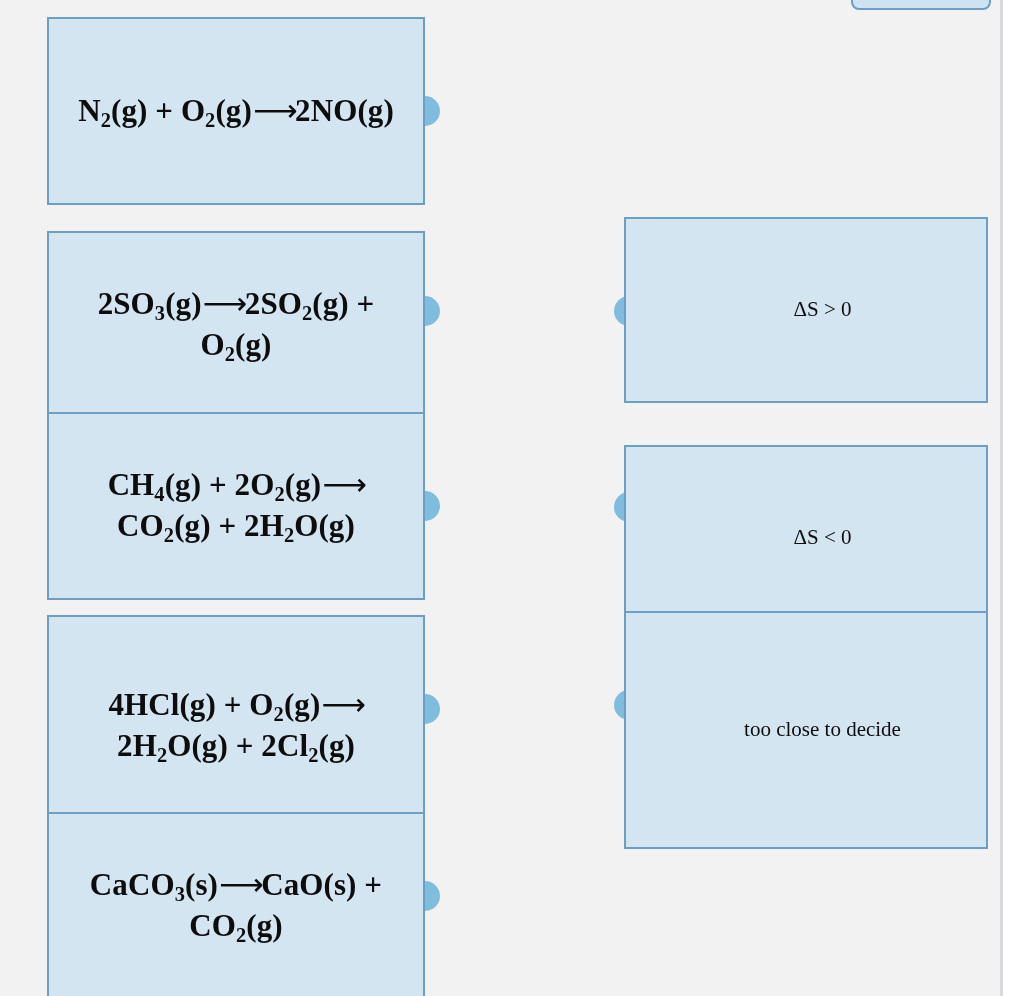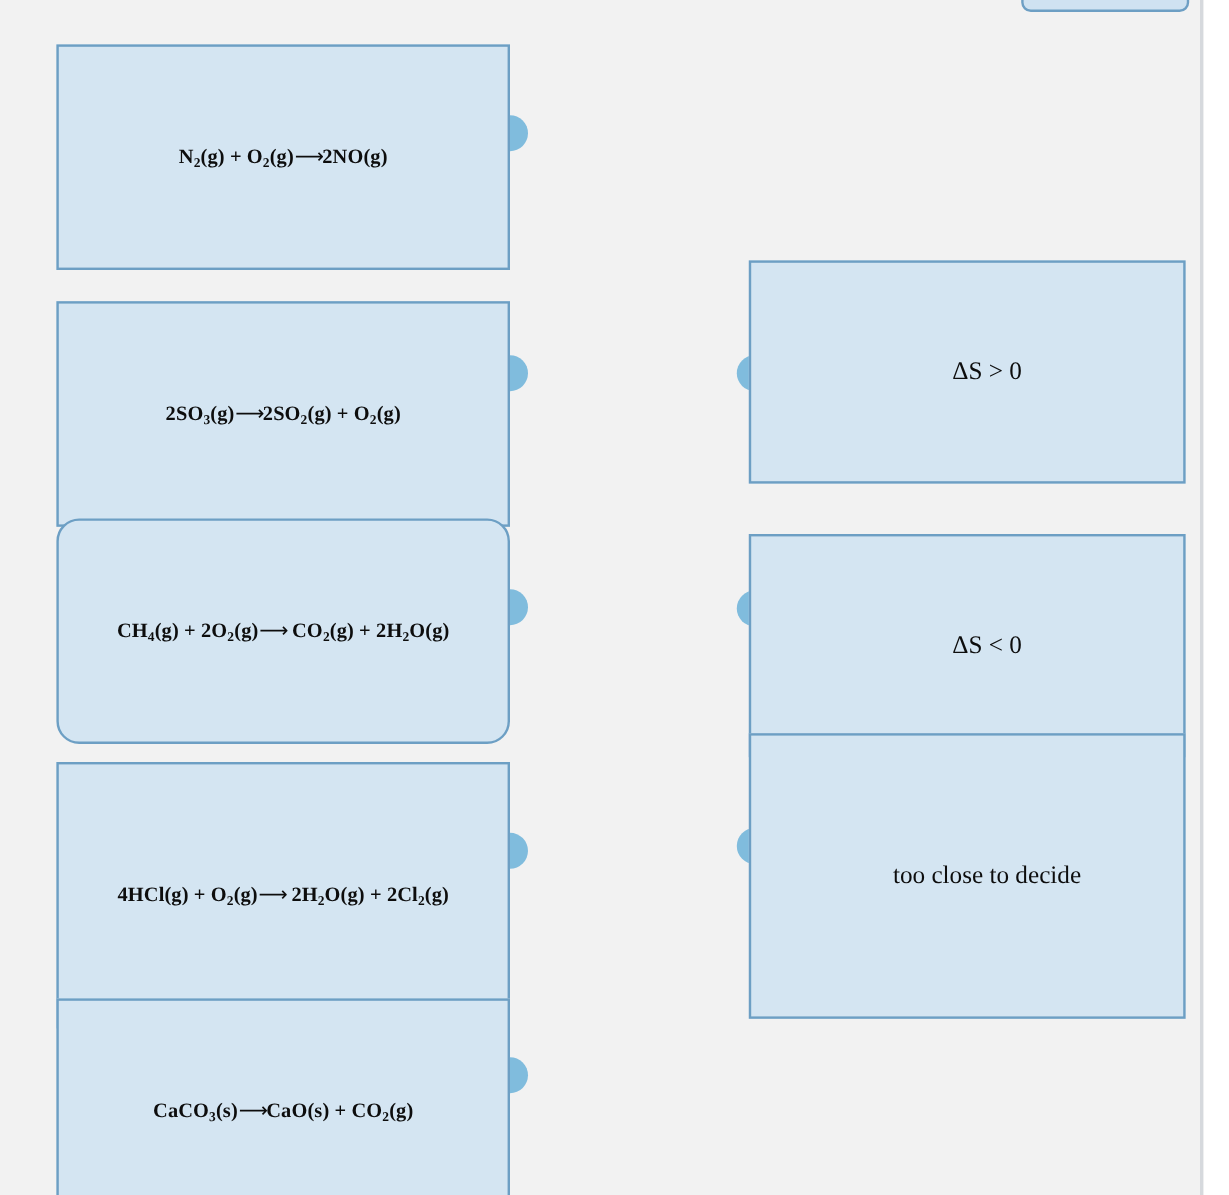--- a/index.html
+++ b/index.html
@@ -80,24 +80,23 @@
     display: flex;
     align-items: center;
     justify-content: center;
     padding: 6px 14px;
     text-align: center;
     color: #0d0d0d;
   }
   .tile-equation {
     font-family: "Liberation Serif", serif;
     font-weight: bold;
-    font-size: 17px;
+    font-size: 31px;
     line-height: 1.32;
     letter-spacing: 0.1px;
-    margin-top: 20px;
   }
   .tile-answer {
     font-family: "Liberation Serif", serif;
     font-weight: normal;
     font-size: 21px;
     line-height: 1.3;
     padding-left: 47px;
   }
 
   .tile sub {
@@ -140,21 +139,21 @@
     <div class="tile tile-equation" style="left:12px; top:17px; width:378px; height:188px;">
       <span id="eq-1">N<sub>2</sub>(g) + O<sub>2</sub>(g)<span class="arrow">⟶</span>2NO(g)</span>
     </div>
     <div class="nub nub-right" style="left:390px; top:96px;"></div>
 
     <div class="tile tile-equation" style="left:12px; top:231px; width:378px; height:188px;">
       <span id="eq-2">2SO<sub>3</sub>(g)<span class="arrow">⟶</span>2SO<sub>2</sub>(g) + O<sub>2</sub>(g)</span>
     </div>
     <div class="nub nub-right" style="left:390px; top:296px;"></div>
 
-    <div class="tile tile-equation" style="left:12px; top:412px; width:378px; height:188px;border-radius:19px;">
+    <div class="tile tile-equation" style="left:12px; top:412px; width:378px; height:188px;">
       <span id="eq-3">CH<sub>4</sub>(g) + 2O<sub>2</sub>(g)<span class="arrow">⟶</span> CO<sub>2</sub>(g) + 2H<sub>2</sub>O(g)</span>
     </div>
     <div class="nub nub-right" style="left:390px; top:491px;"></div>
 
     <div class="tile tile-equation" style="left:12px; top:615px; width:378px; height:222px;">
       <span id="eq-4">4HCl(g) + O<sub>2</sub>(g)<span class="arrow">⟶</span> 2H<sub>2</sub>O(g) + 2Cl<sub>2</sub>(g)</span>
     </div>
     <div class="nub nub-right" style="left:390px; top:694px;"></div>
 
     <div class="tile tile-equation" style="left:12px; top:812px; width:378px; height:188px;">

